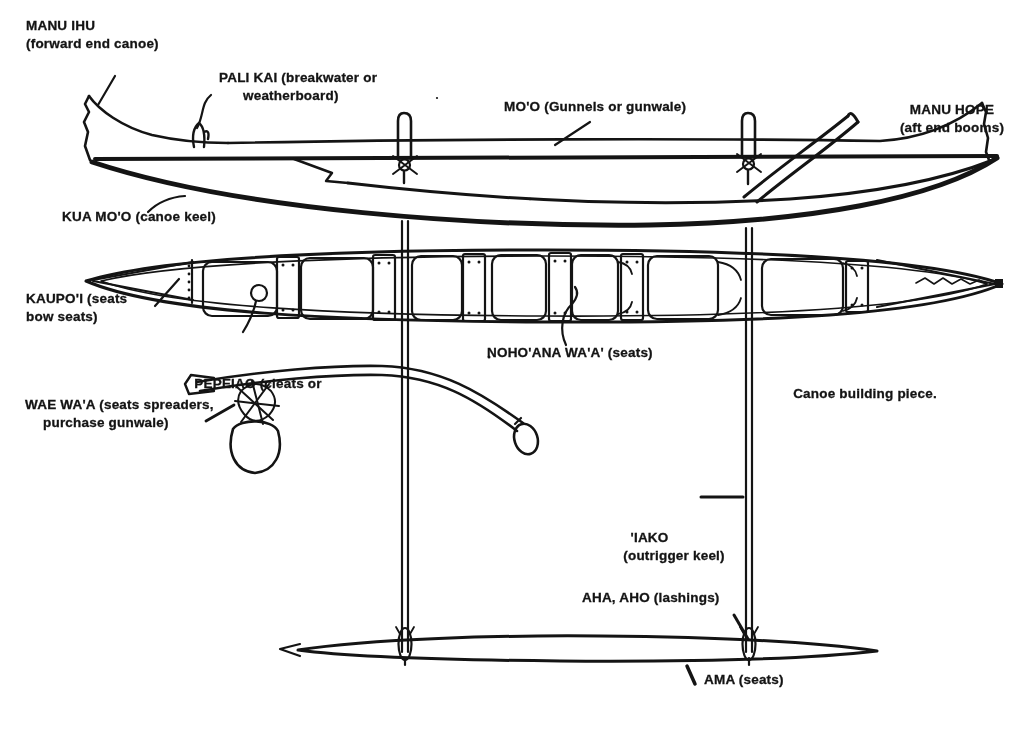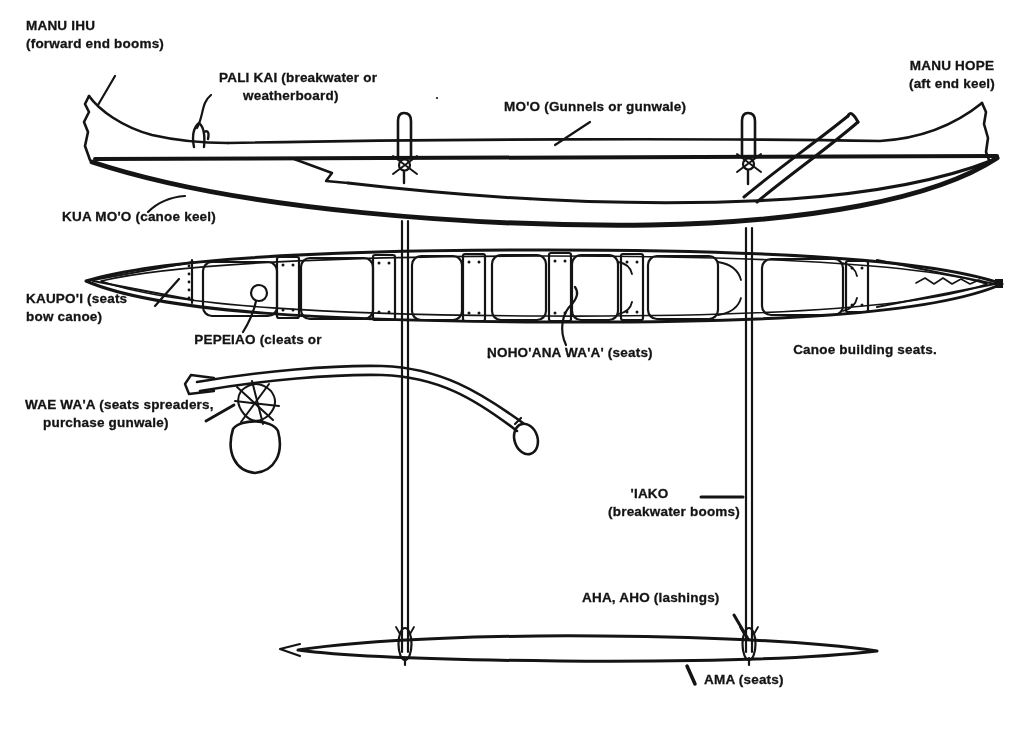--- a/index.html
+++ b/index.html
@@ -7,21 +7,21 @@
     position:relative;width:1024px;height:733px;background:#ffffff;
     overflow:hidden;font-family:"Liberation Sans","DejaVu Sans",sans-serif;
   }
   #art{position:absolute;left:0;top:0;width:1024px;height:733px;}
   .label{
     position:absolute;color:#141414;
     font:700 13.5px/1.32 "Liberation Sans","DejaVu Sans",sans-serif;
     letter-spacing:.2px;white-space:nowrap;z-index:2;
     -webkit-text-stroke:.3px #141414;
   }
-  .center{text-align:center;}
+  .center{text-align:center;margin-top:44px;}
   .ind24{padding-left:24px;}
   .ind18{padding-left:18px;}
 </style>
 </head>
 <body>
 
 <div id="stage">
 
   <svg id="art" viewBox="0 0 1024 733" fill="none" stroke="#141414" stroke-linecap="round" stroke-linejoin="round">
 
@@ -188,66 +188,66 @@
 
     <g fill="#141414" stroke="none">
       <circle cx="530" cy="199" r="1.3"></circle>
       <circle cx="489" cy="357" r="1.5"></circle>
       <circle cx="437" cy="98" r="1.1"></circle>
     </g>
   </svg>
 
   <div class="label" style="left:26px;top:17px">
     <div>MANU IHU</div>
-    <div>(forward end booms)</div>
+    <div>(forward end canoe)</div>
   </div>
 
   <div class="label" style="left:219px;top:69px">
     <div>PALI KAI (breakwater or</div>
     <div class="ind24">weatherboard)</div>
   </div>
 
   <div class="label" style="left:504px;top:98px">
     <div>MO'O (Gunnels or gunwale)</div>
   </div>
 
   <div class="label center" style="left:891px;top:57px;width:122px">
     <div>MANU HOPE</div>
-    <div>(aft end keel)</div>
+    <div>(aft end booms)</div>
   </div>
 
   <div class="label" style="left:62px;top:208px">
     <div>KUA MO'O (canoe keel)</div>
   </div>
 
   <div class="label" style="left:26px;top:290px">
     <div>KAUPO'I (seats</div>
-    <div>bow canoe)</div>
+    <div>bow seats)</div>
   </div>
 
   <div class="label center" style="left:158px;top:331px;width:200px">
     <div>PEPEIAO (cleats or</div>
   </div>
 
   <div class="label" style="left:487px;top:344px">
     <div>NOHO'ANA WA'A' (seats)</div>
   </div>
 
   <div class="label center" style="left:770px;top:341px;width:190px">
-    <div>Canoe building seats.</div>
+    <div>Canoe building piece.</div>
   </div>
 
   <div class="label" style="left:25px;top:396px">
     <div>WAE WA'A (seats spreaders,</div>
     <div class="ind18">purchase gunwale)</div>
   </div>
 
   <div class="label center" style="left:601px;top:485px;width:146px">
     <div style="padding-right:49px">'IAKO</div>
-    <div>(breakwater booms)</div>
+    <div>(outrigger keel)</div>
   </div>
 
   <div class="label" style="left:582px;top:589px">
     <div>AHA, AHO (lashings)</div>
   </div>
 
   <div class="label" style="left:704px;top:671px">
     <div>AMA (seats)</div>
   </div>
 

